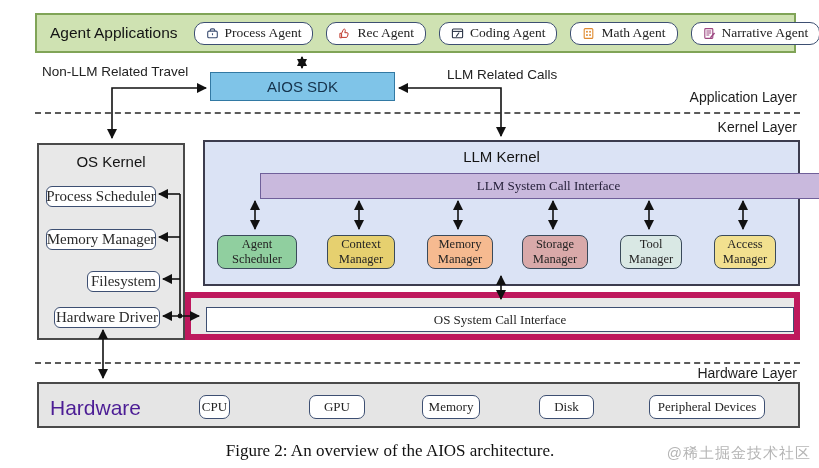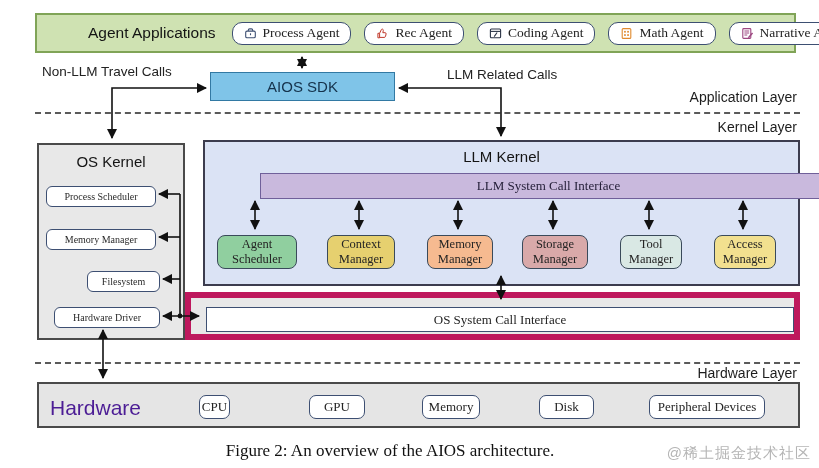--- a/index.html
+++ b/index.html
@@ -3,21 +3,21 @@
 <meta charset="utf-8">
 <style>
   html,body{margin:0;padding:0;background:#ffffff;}
   .canvas{position:relative;width:819px;height:468px;background:#ffffff;overflow:hidden;
           font-family:"Liberation Sans",sans-serif;color:#1a1a1a;}
   .abs{position:absolute;}
 
   
   .green-box{left:35px;top:13px;width:761px;height:40px;background:#cfe2b2;border:2px solid #80a457;
              box-sizing:border-box;display:flex;align-items:center;padding-left:13px;gap:13px;}
-  .green-title{font-size:15.5px;font-weight:500;color:#141414;margin-right:3px;white-space:nowrap;margin-left:38px;}
+  .green-title{font-size:15.5px;font-weight:500;color:#141414;margin-right:3px;white-space:nowrap;}
   .agent-chip{display:flex;align-items:center;gap:6px;background:#ffffff;border:1.5px solid #3d4f72;
               border-radius:10px;height:23px;padding:0 11px;box-sizing:border-box;
               font-family:"Liberation Serif",serif;font-size:13.5px;color:#222;white-space:nowrap;}
   .agent-chip svg{flex:0 0 auto;}
 
   
   .sdk-box{left:210px;top:72px;width:185px;height:29px;background:#7fc4e8;border:1.5px solid #3279a3;
            box-sizing:border-box;display:flex;align-items:center;justify-content:center;
            font-size:15px;color:#15324b;}
   .call-label{font-size:13.5px;color:#222;white-space:nowrap;}
@@ -25,21 +25,21 @@
   
   .dashed{height:0;border-top:2px dashed #5a5a5a;left:35px;width:765px;}
   .layer-label{font-size:14px;color:#1d1d1d;white-space:nowrap;right:22px;text-align:right;}
 
   
   .os-kernel{left:37px;top:143px;width:148px;height:197px;background:#e8e8e8;border:2px solid #4a4a4a;
              box-sizing:border-box;}
   .os-kernel-title{left:0;top:8px;width:100%;text-align:center;font-size:15px;color:#141414;}
   .module{background:#ffffff;border:1.3px solid #3d4f72;border-radius:6px;box-sizing:border-box;
           display:flex;align-items:center;justify-content:center;
-          font-family:"Liberation Serif",serif;font-size:10px;color:#2a2a2a;white-space:nowrap;}
+          font-family:"Liberation Serif",serif;font-size:15px;color:#2a2a2a;white-space:nowrap;}
 
   
   .llm-kernel{left:203px;top:140px;width:597px;height:146px;background:#dbe3f5;border:2px solid #3c3c4e;
               box-sizing:border-box;}
   .llm-kernel-title{left:0;top:6px;width:100%;text-align:center;font-size:15px;color:#141414;}
   .llm-sci{left:10px;top:31px;width:577px;height:26px;background:#c9b9dd;border:1.5px solid #70609a;
            box-sizing:border-box;display:flex;align-items:center;justify-content:center;
            font-family:"Liberation Serif",serif;font-size:13px;color:#26203a;margin-left:45px;}
   .mgr{top:93px;height:34px;border:1.4px solid #3a4a5a;border-radius:8px;box-sizing:border-box;
        display:flex;align-items:center;justify-content:center;text-align:center;
@@ -114,21 +114,21 @@
         <rect x="1.8" y="1.6" width="8" height="9.8" rx="0.8" fill="none" stroke="#9c4680" stroke-width="1.1"></rect>
         <line x1="3.4" y1="4" x2="8.2" y2="4" stroke="#9c4680" stroke-width="1.0"></line>
         <line x1="3.4" y1="6" x2="8.2" y2="6" stroke="#9c4680" stroke-width="1.0"></line>
         <line x1="3.4" y1="8" x2="6.3" y2="8" stroke="#9c4680" stroke-width="1.0"></line>
         <path d="M6.9 10.2 L11 5.6 l1.1 1 -4.2 4.6 z" fill="#9c4680"></path>
       </svg>
       <span>Narrative Agent</span>
     </span>
   </div>
 
-  <div class="abs call-label" style="left:42px;top:64px;">Non-LLM Travel Calls</div>
+  <div class="abs call-label" style="left:42px;top:64px;">Non-LLM Related Travel</div>
   <div class="abs sdk-box">AIOS SDK</div>
   <div class="abs call-label" style="left:447px;top:67px;">LLM Related Calls</div>
 
   <div class="abs dashed" style="top:112px;"></div>
   <div class="abs layer-label" style="top:89px;">Application Layer</div>
   <div class="abs layer-label" style="top:119px;">Kernel Layer</div>
 
   <div class="abs os-kernel">
     <div class="abs os-kernel-title">OS Kernel</div>
     <div class="abs module" style="left:7px;top:41px;width:110px;height:21px;">Process Scheduler</div>

